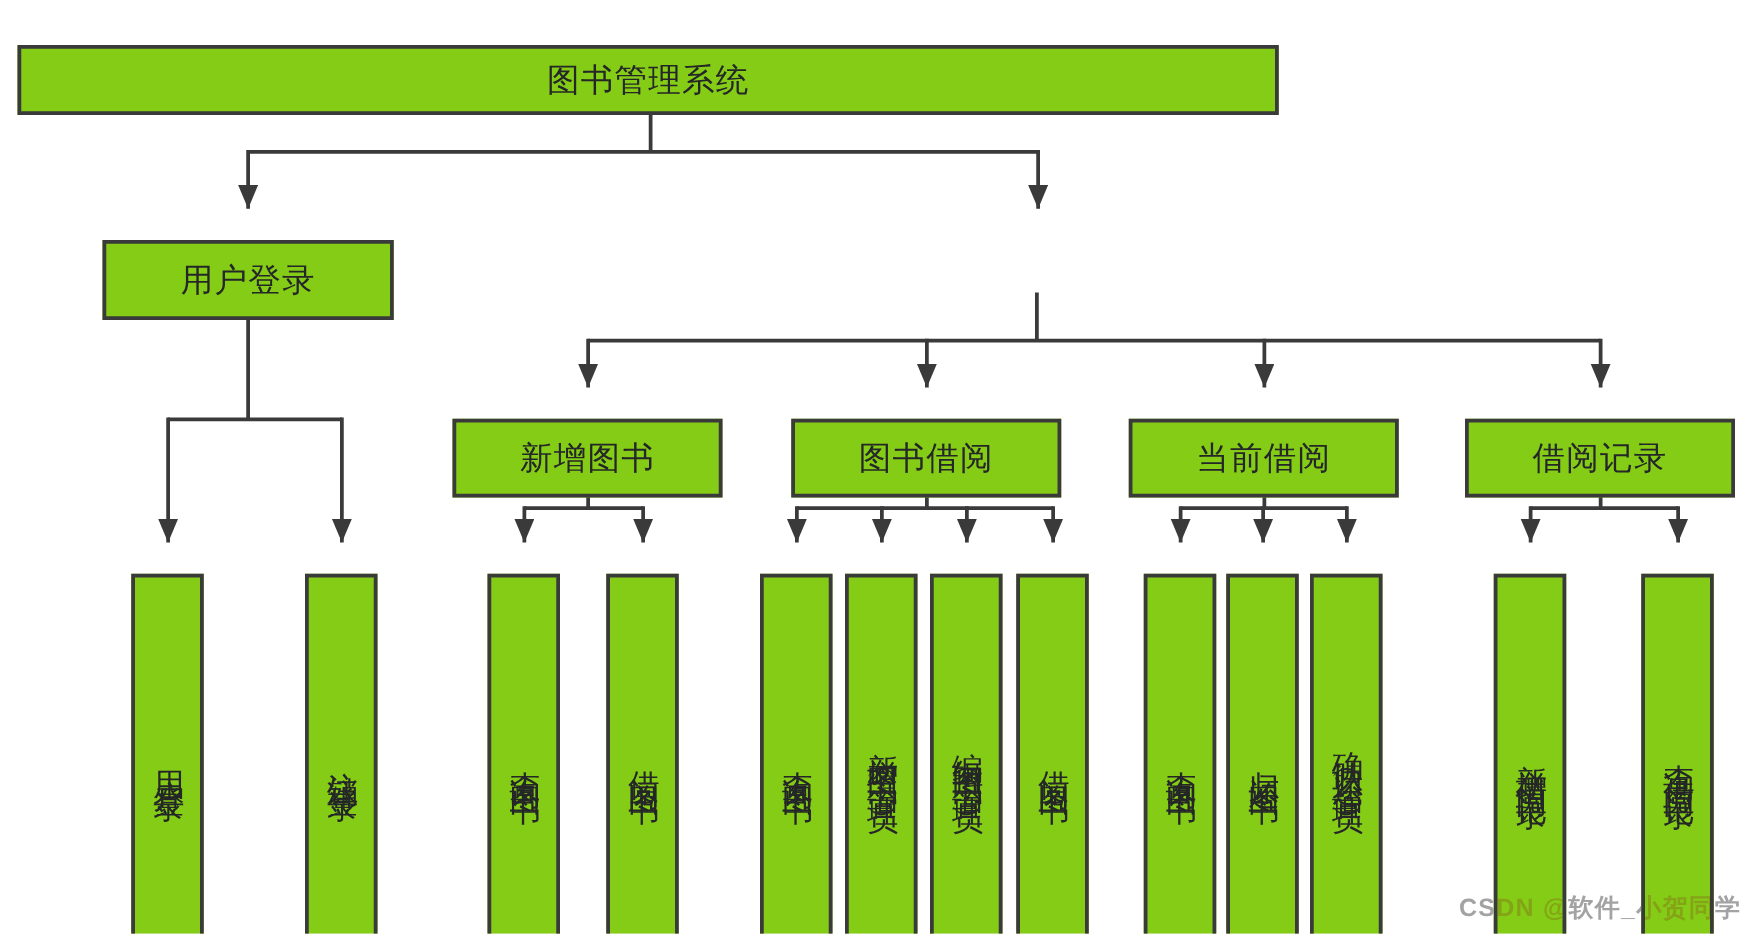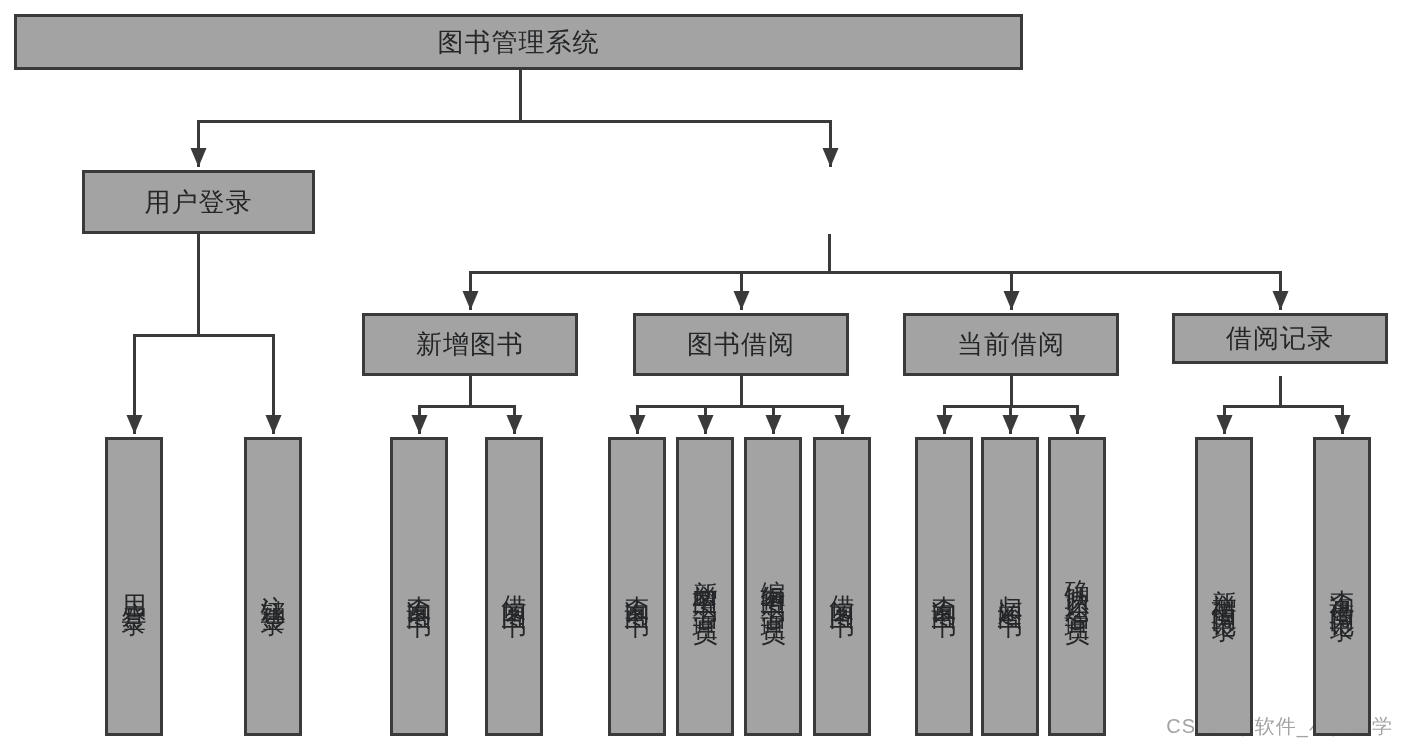--- a/index.html
+++ b/index.html
@@ -2,32 +2,33 @@
 <html><head>
 <meta charset="utf-8">
 <style>
   html,body { margin:0; padding:0; background:#ffffff; }
   .canvas {
     position:relative; width:1405px; height:747px; background:#ffffff;
     font-family:"Liberation Sans","DejaVu Sans",sans-serif; overflow:hidden;
   }
   svg.connectors { position:absolute; left:0; top:0; width:1405px; height:747px; }
   .node {
-    position:absolute; background:#a3a3a3; border:3px solid #3a3a3a;
+    position:absolute; background:#84cc16; border:3px solid #3a3a3a;
     box-sizing:border-box; display:flex; align-items:center; justify-content:center;
     color:#242628;
+    margin-top:22px;
   }
   .node.h span { font-size:26px; letter-spacing:1px; white-space:nowrap; }
   .node.v span {
     writing-mode:vertical-rl; text-orientation:mixed;
     font-size:25px; letter-spacing:6px; line-height:1; white-space:nowrap;
   }
   .watermark {
     position:absolute; right:12px; bottom:7px; font-size:20px; color:#a3a3a3;
-    letter-spacing:1px; mix-blend-mode:darken; white-space:nowrap;
+    letter-spacing:1px; mix-blend-mode:darken; white-space:nowrap;font-weight:bold;
   }
 </style>
 </head>
 <body>
 
 <div class="canvas">
 
   <svg class="connectors" viewBox="0 0 1405 747" xmlns="http://www.w3.org/2000/svg">
     <defs>
       <marker id="arrow" markerUnits="userSpaceOnUse" markerWidth="22" markerHeight="20" refX="19" refY="8" orient="auto">
@@ -81,21 +82,21 @@
 
   <div class="node h" style="left:362px;top:313px;width:216px;height:63px">
     <span>新增图书</span>
   </div>
   <div class="node h" style="left:633px;top:313px;width:216px;height:63px">
     <span>图书借阅</span>
   </div>
   <div class="node h" style="left:903px;top:313px;width:216px;height:63px">
     <span>当前借阅</span>
   </div>
-  <div class="node h" style="left:1172px;top:313px;width:216px;height:51px">
+  <div class="node h" style="left:1172px;top:313px;width:216px;height:63px">
     <span>借阅记录</span>
   </div>
 
   <div class="node v" style="left:105px;top:437px;width:58px;height:299px">
     <span>用户登录</span>
   </div>
   <div class="node v" style="left:244px;top:437px;width:58px;height:299px">
     <span>注销登录</span>
   </div>
 

